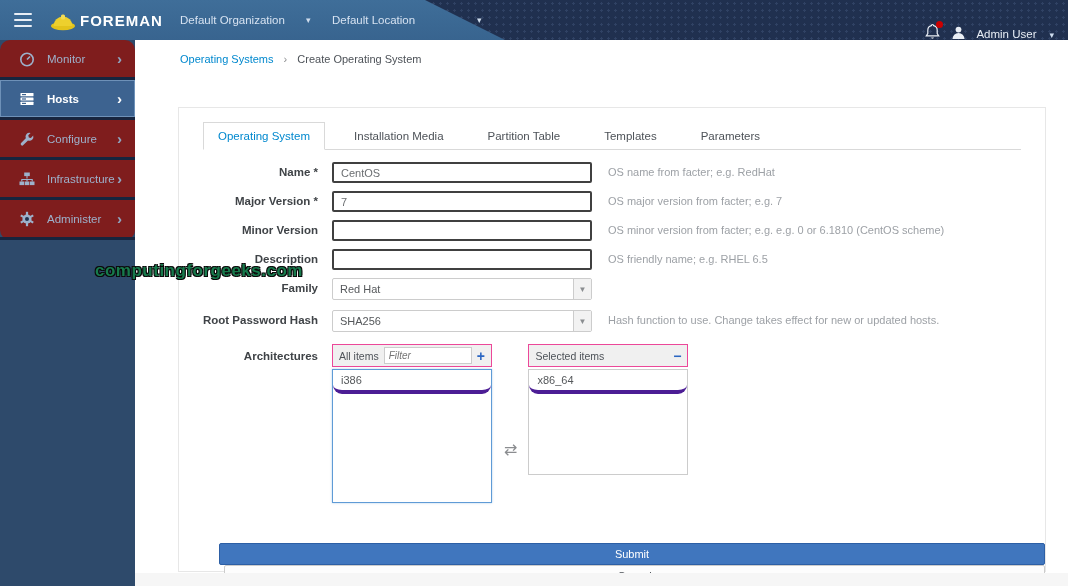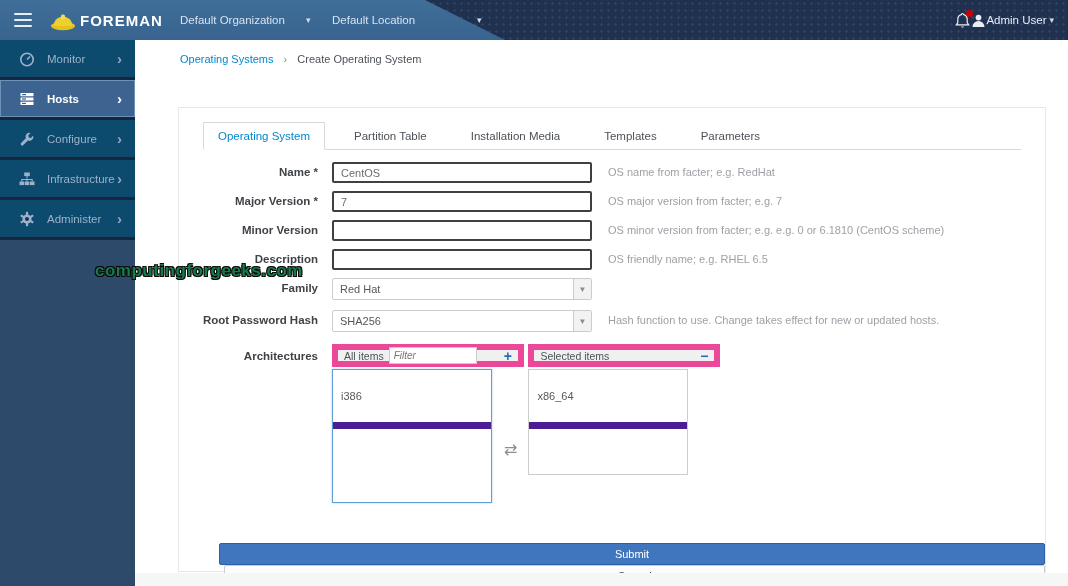--- a/index.html
+++ b/index.html
@@ -13,29 +13,29 @@
     background-size:7px 7px; }
   .topbar-light { position:absolute; left:0; top:0; height:40px; width:505px;
     background:linear-gradient(#3f6e99,#38648f);
     clip-path:polygon(0 0,425px 0,505px 40px,0 40px); }
   .hamburger { position:absolute; left:14px; top:13px; width:18px; height:14px; cursor:pointer; }
   .hamburger span { display:block; width:18px; height:2px; background:#e9eef5; margin-bottom:4px; border-radius:1px; }
   .brand-logo { position:absolute; left:50px; top:8px; }
   .brand-name { position:absolute; left:80px; top:12px; color:#fff; font-size:15px; font-weight:700; letter-spacing:1px; }
   .ctx { position:absolute; top:14px; color:#d6e2f1; font-size:11.5px; }
   .ctx-caret { position:absolute; top:15px; color:#cfdded; font-size:9px; }
-  .tb-right { position:absolute; right:14px; top:0; height:40px; display:flex; align-items:center; gap:0; }
+  .tb-right { position:absolute; right:14px; top:0; height:40px; display:flex; align-items:flex-end; gap:10px; }
   .bell-wrap { position:relative; width:16px; height:17px; }
   .bell-badge { position:absolute; right:-2px; top:-2px; width:7px; height:7px; border-radius:50%; background:#cc0000; }
   .admin-name { color:#e8eef6; font-size:11.5px; }
   .tb-caret { color:#cfdded; font-size:9px; margin-left:3px; }
 
   
   .sidebar { position:absolute; left:0; top:40px; width:135px; height:546px; background:#2e4a6b; }
-  .side-menu { background:#0c4a6e; }
+  .side-menu { background:#7f1d1d;border-radius:10px; }
   .side-item { position:relative; height:40px; display:flex; align-items:center; padding-left:19px;
     border-bottom:3px solid #17253f; cursor:pointer; }
   .side-item .lbl { margin-left:11px; font-size:11.5px; color:#9db1cb; }
   .side-item .chev { position:absolute; right:13px; top:50%; transform:translateY(-54%);
     color:#8fa6c2; font-size:15px; font-weight:700; }
   .side-item.active { background:#3d6390; box-shadow:inset 0 0 0 1px #6e91b8; }
   .side-item.active .lbl { color:#fff; font-weight:700; }
   .side-item.active .chev { color:#fff; }
   .sicon { width:17px; height:16px; display:inline-flex; }
 
@@ -65,30 +65,30 @@
   .tinput { width:260px; height:21px; border:2px solid #404040; border-radius:2px;
     font-size:11px; color:#6b6e71; padding:0 7px; background:#fff; font-family:"Liberation Sans",sans-serif; }
   .sel { width:260px; height:22px; border:1px solid #ccc; border-radius:2px; display:flex; cursor:pointer; background:#fff; }
   .sel-text { flex:1; font-size:11px; color:#55585b; padding:4px 7px; }
   .sel-btn { width:18px; background:#f2f2f2; border-left:1px solid #ccc; display:flex;
     align-items:center; justify-content:center; color:#8a8d90; font-size:8px; }
 
   
   .dual { display:flex; align-items:flex-start; }
   .dual-col { width:160px; flex:none; }
-  .dual-head { width:192px; height:23px; background:#f0f0f0; border:6px solid #ec4899;
+  .dual-head { width:160px; height:23px; background:#f0f0f0; border:1px solid #ec4899;
     display:flex; align-items:center; padding:0 6px; }
   .dual-head .hlbl { font-size:10.5px; color:#4d5258; }
   .filter-input { width:88px; height:17px; margin-left:5px; border:1px solid #ccc;
     font-size:10px; font-style:italic; color:#999; padding:0 4px; font-family:"Liberation Sans",sans-serif; }
   .plusminus { margin-left:auto; color:#2b66c2; font-size:14px; font-weight:700; cursor:pointer; line-height:1; }
   .listbox { width:160px; background:#fff; margin-top:2px; }
   .listbox.avail { height:134px; border:1px solid #5f9bd6; box-shadow:0 0 2px rgba(95,155,214,.5); }
   .listbox.selected { height:106px; border:1px solid #ccc; }
-  .litem { font-size:11px; color:#55585b; padding:20px 8px; border-bottom:7px solid #4c1d95; cursor:pointer; }
+  .litem { font-size:11px; color:#55585b; padding:4px 8px; border-bottom:4px solid #4c1d95; cursor:pointer;border-radius:9px; }
   .exchange { align-self:center; margin:52px 11px 0 12px; color:#8b8d90; font-size:16px; cursor:pointer; }
 
   
   .btn-row { margin:40px 0 0 40px; display:flex;flex-direction:column; }
   .btn-submit { background:#4076be; border:1px solid #2d5fa5; color:#fff; font-size:11px;
     padding:4px 10px; border-radius:2px; cursor:pointer; font-family:"Liberation Sans",sans-serif; }
   .btn-cancel { background:#fdfdfd; border:1px solid #ccc; color:#4d5258; font-size:11px;
     padding:4px 9px; border-radius:2px; margin-left:5px; cursor:pointer; font-family:"Liberation Sans",sans-serif; }
 
   
@@ -217,22 +217,22 @@
   <div class="breadcrumb">
     <a>Operating Systems</a>
     <span class="bc-sep">›</span>
     <span>Create Operating System</span>
   </div>
 
   <div class="panel">
 
     <div class="tabbar">
       <div class="tab active">Operating System</div>
+      <div class="tab">Installation Media</div>
       <div class="tab">Partition Table</div>
-      <div class="tab">Installation Media</div>
       <div class="tab">Templates</div>
       <div class="tab">Parameters</div>
     </div>
 
     <div class="form">
 
       <div class="frow">
         <div class="flabel">Name *</div>
         <div class="fctrl"><input class="tinput" type="text" value="CentOS" style=""></div>
         <div class="fhelp">OS name from facter; e.g. RedHat</div>

